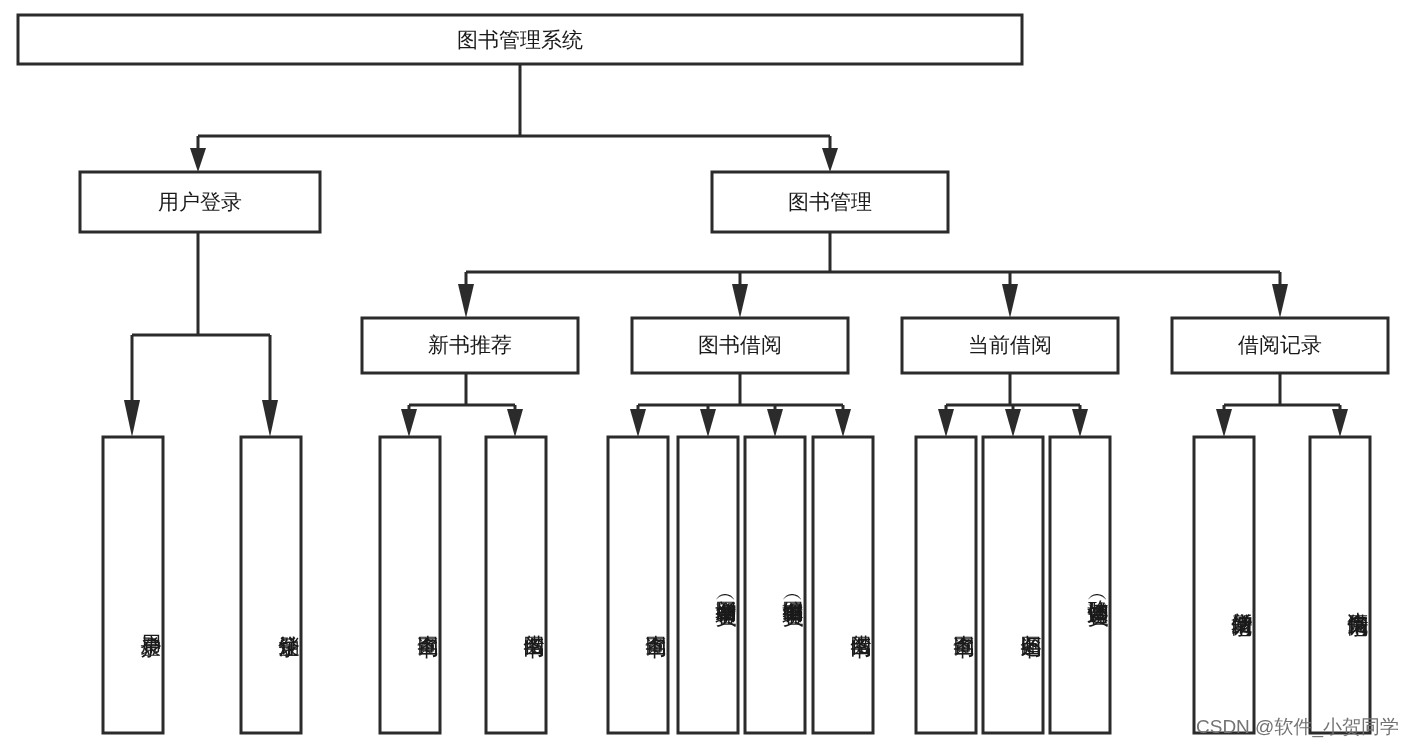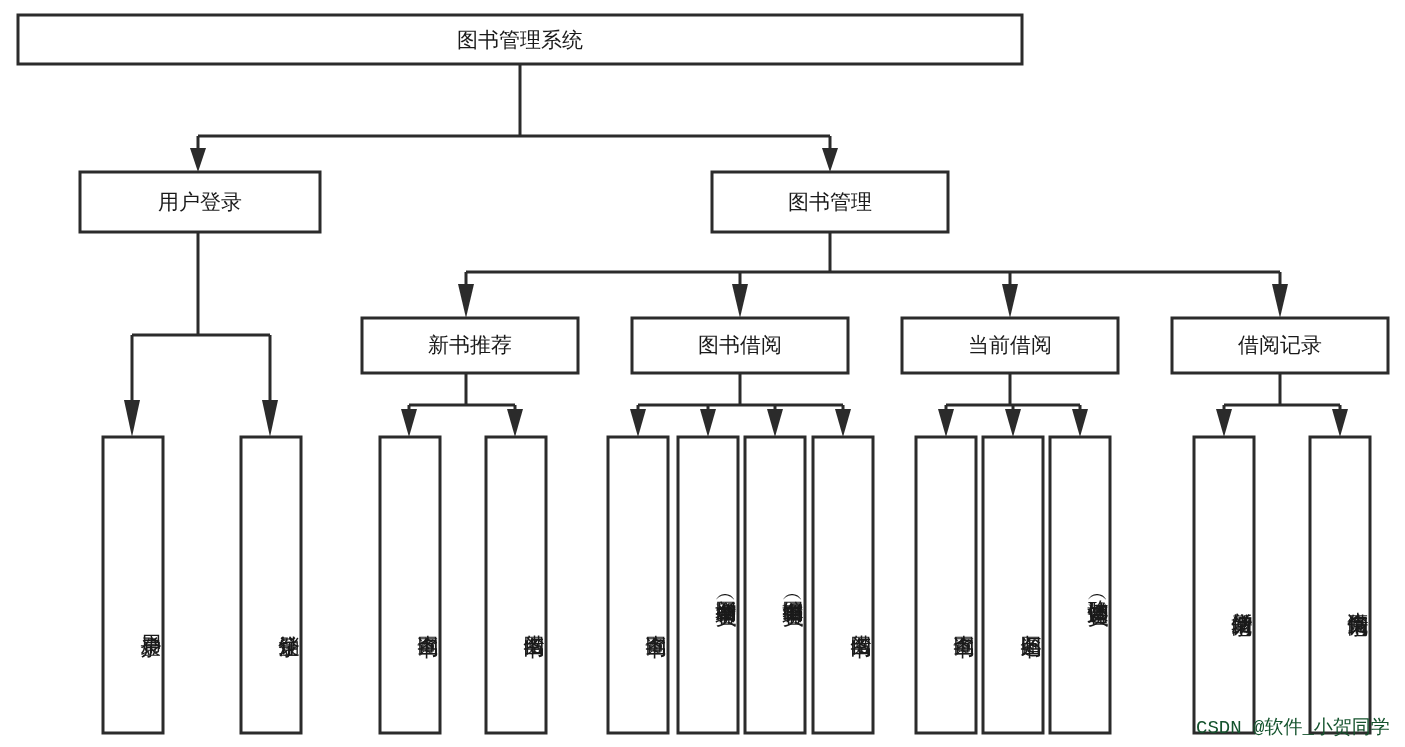--- a/index.html
+++ b/index.html
@@ -66,23 +66,23 @@
     letter-spacing: 1px;
     text-align: center;
     display: flex;
     align-items: flex-start;
     justify-content: center;
     pointer-events: none;
     user-select: none;
   }
   .watermark {
     position: absolute;
-    font-family: Liberation Mono, monospace;
+    font-family: Liberation Sans, sans-serif;
     font-size: 19px;
-    color: #14532d;
+    color: #737373;
     white-space: nowrap;
     user-select: none;
   }
 </style>
 </head>
 <body>
 
 <div id="diagram-root">
 
   <svg id="chart-svg" viewBox="0 0 1405 747">

